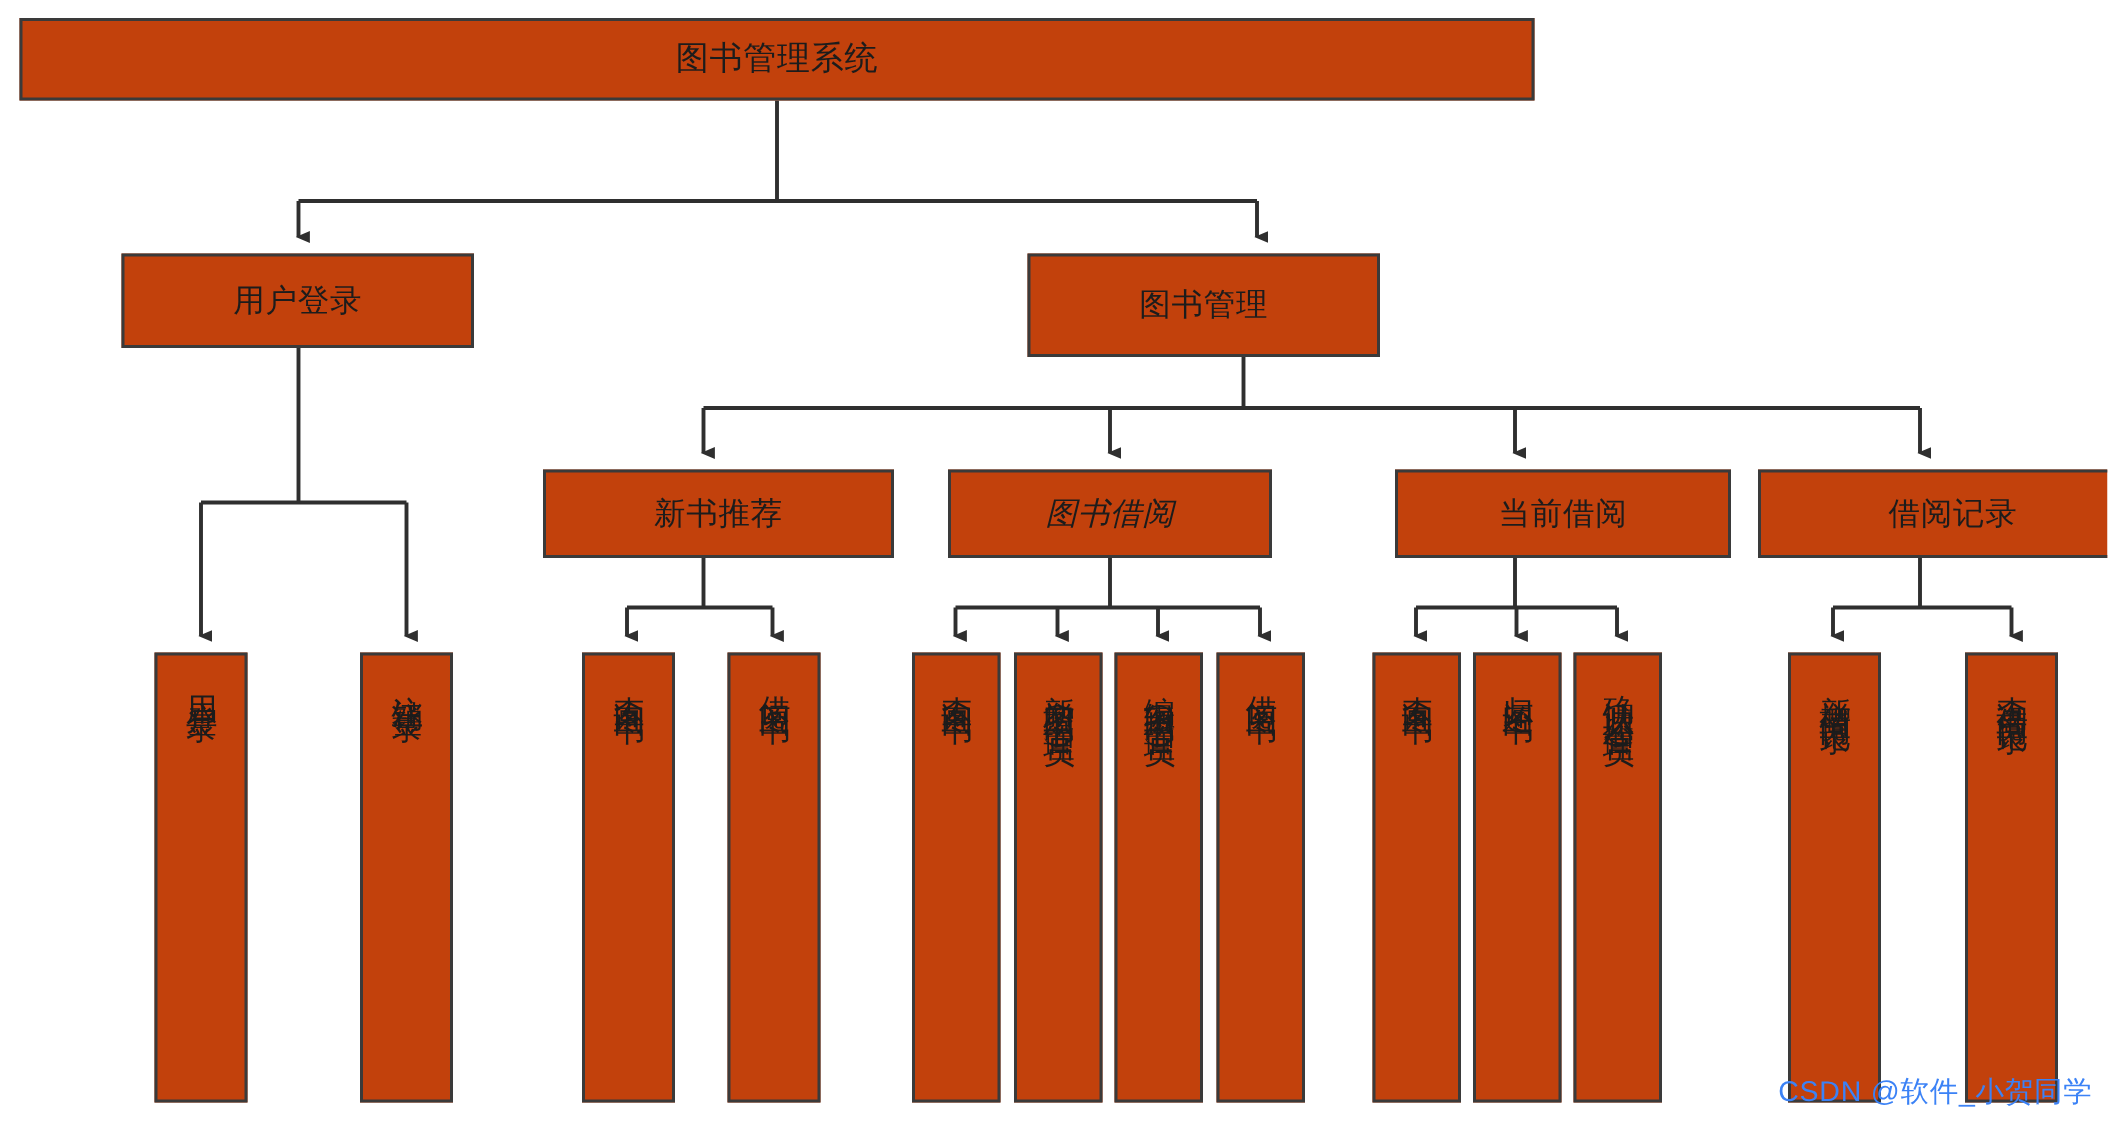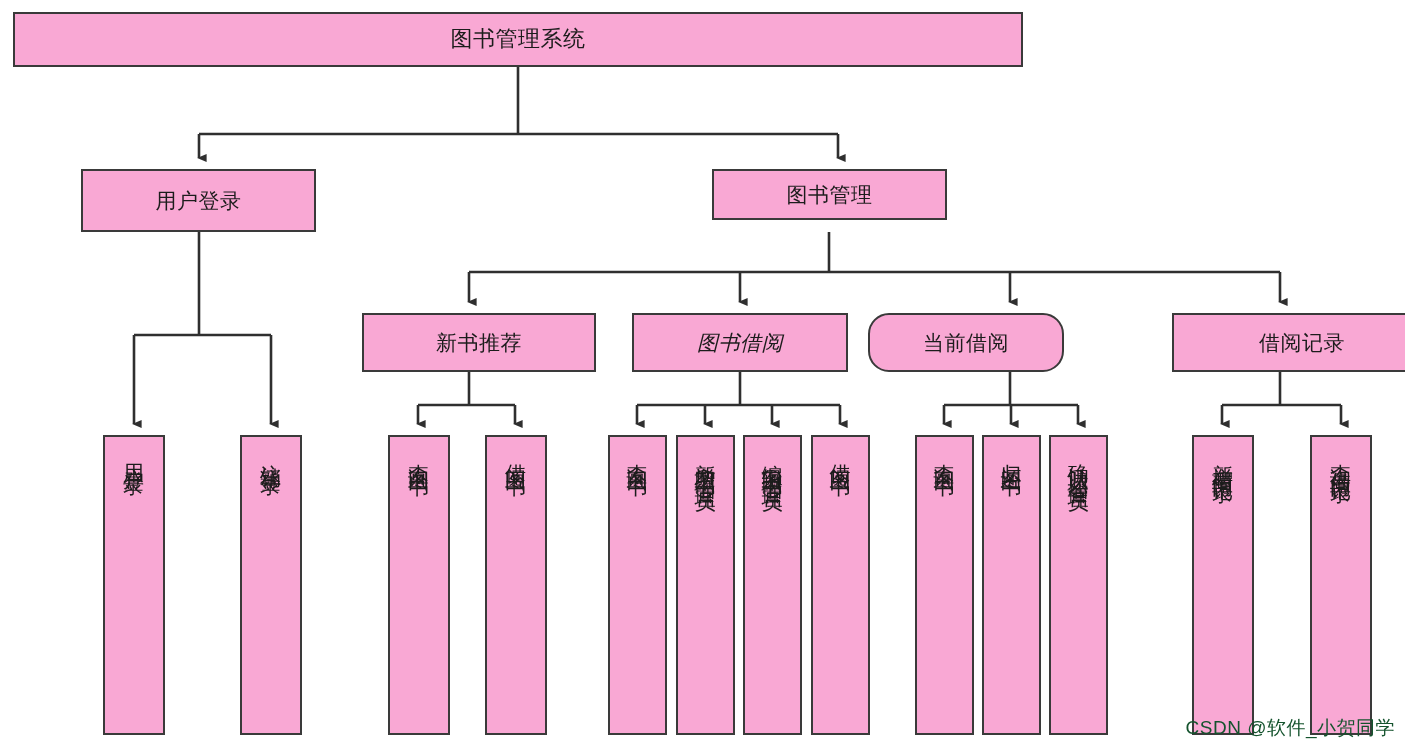--- a/index.html
+++ b/index.html
@@ -21,21 +21,21 @@
   #svg-layer {
     position: absolute;
     left: 0;
     top: 0;
     width: 1405px;
     height: 747px;
   }
   .node {
     position: absolute;
     box-sizing: border-box;
-    background: #f9a8d4;
+    background: #c2410c;
     border: 2px solid #3a3a3a;
     display: flex;
     align-items: center;
     justify-content: center;
     color: #1c1c1c;
     z-index: 3;
   }
   .node-label {
     display: block;
     text-align: center;
@@ -58,21 +58,21 @@
     white-space: nowrap;
   }
   .node.root .node-label {
     font-size: 22px;
   }
   #watermark {
     position: absolute;
     right: 10px;
     bottom: 6px;
     font-size: 19px;
-    color: #14532d;
+    color: #3b82f6;
     z-index: 6;
     white-space: nowrap;
     letter-spacing: 0.5px;
   }
 </style>
 </head>
 <body>
 
 <div id="diagram-root">
 
@@ -128,33 +128,33 @@
   </svg>
 
   <div class="node horizontal root" style="left:13px; top:12px; width:1010px; height:55px;">
     <span class="node-label">图书管理系统</span>
   </div>
 
   <div class="node horizontal" style="left:81px; top:169px; width:235px; height:63px;">
     <span class="node-label">用户登录</span>
   </div>
 
-  <div class="node horizontal" style="left:712px; top:169px; width:235px; height:51px;">
+  <div class="node horizontal" style="left:685px; top:169px; width:235px; height:69px;">
     <span class="node-label">图书管理</span>
   </div>
 
   <div class="node horizontal" style="left:362px; top:313px; width:234px; height:59px;">
     <span class="node-label">新书推荐</span>
   </div>
 
   <div class="node horizontal" style="left:632px; top:313px; width:216px; height:59px;font-style:italic;">
     <span class="node-label">图书借阅</span>
   </div>
 
-  <div class="node horizontal" style="left:868px; top:313px; width:196px; height:59px;border-radius:21px;">
+  <div class="node horizontal" style="left:930px; top:313px; width:224px; height:59px;">
     <span class="node-label">当前借阅</span>
   </div>
 
   <div class="node horizontal" style="left:1172px; top:313px; width:260px; height:59px;">
     <span class="node-label">借阅记录</span>
   </div>
 
   <div class="node vertical" style="left:103px; top:435px; width:62px; height:300px;">
     <span class="node-label">用户登录</span>
   </div>

